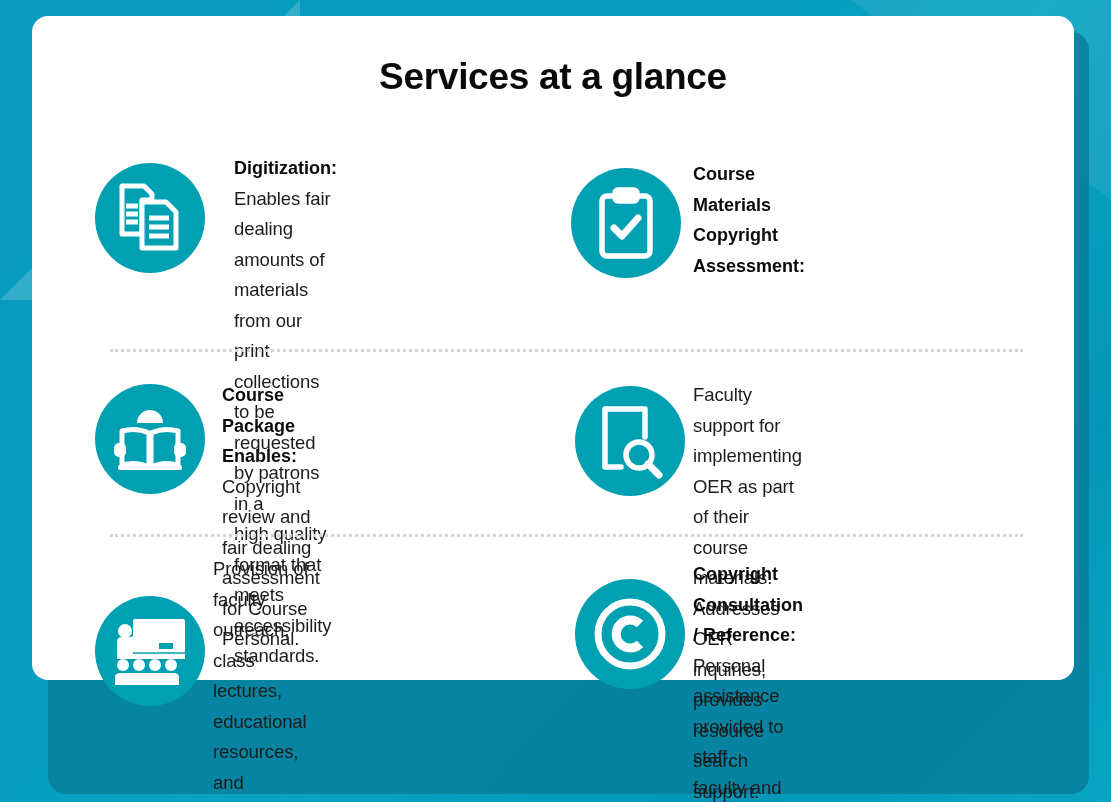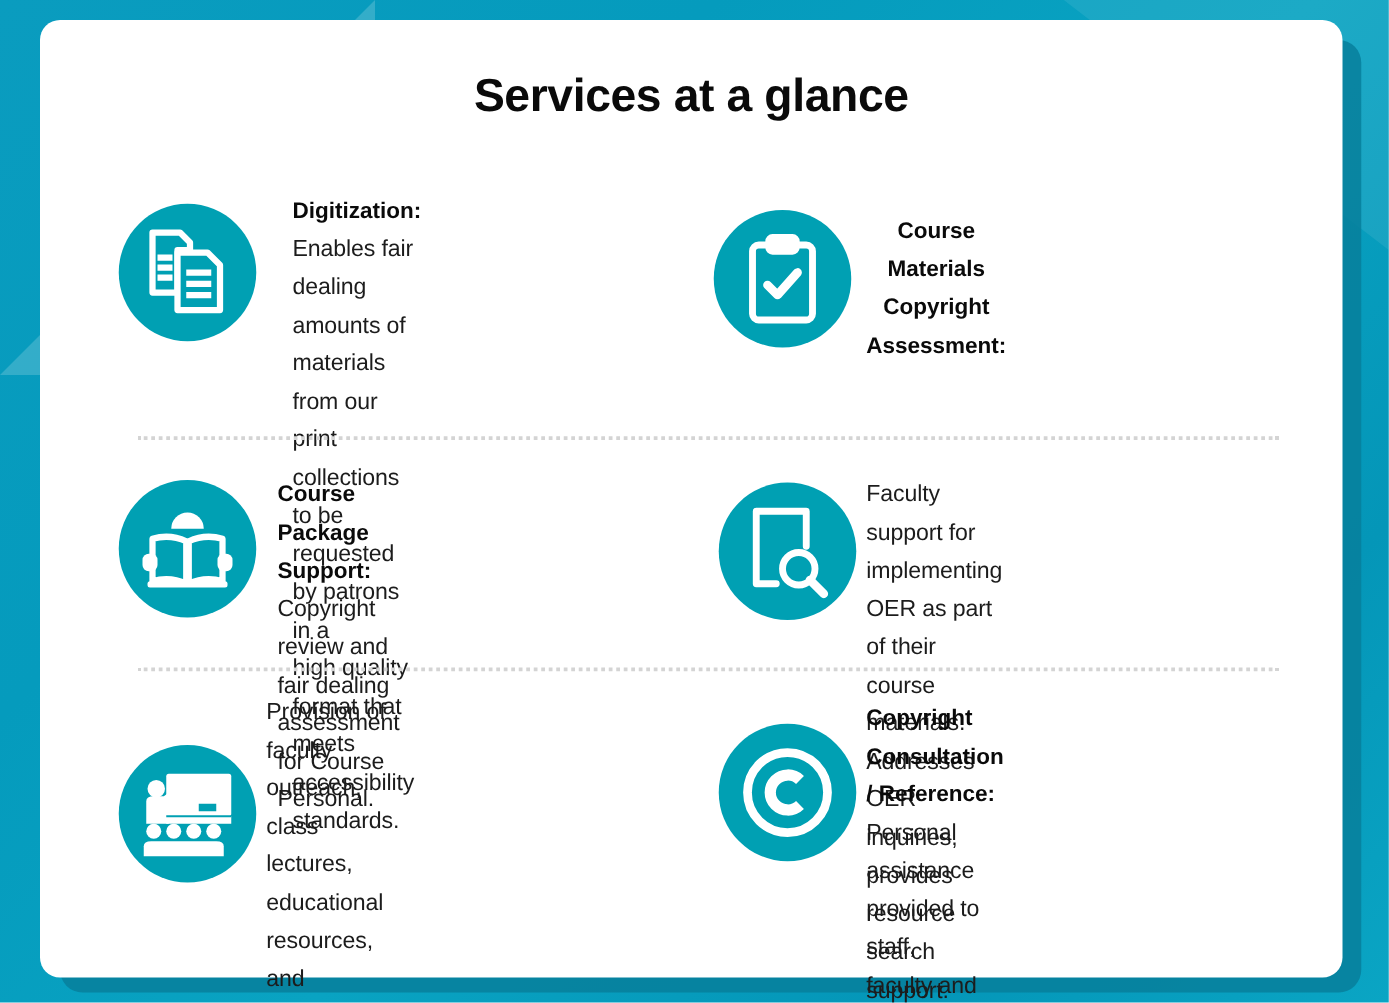--- a/index.html
+++ b/index.html
@@ -17,21 +17,21 @@
       position: absolute;
       left: 48px; top: 32px;
       width: 1041px; height: 762px;
       background: #077f9b;
       border-radius: 18px;
       opacity: 0.85;
     }
     .card {
       position: absolute;
       left: 32px; top: 16px;
-      width: 1042px; height: 766px;
+      width: 1042px; height: 664px;
       background: #ffffff;
       border-radius: 16px;
     }
     .title {
       position: absolute;
       top: 40px; left: 0; width: 100%;
       text-align: center;
       font-weight: bold;
       font-size: 37px;
       color: #0a0a0a;
@@ -109,21 +109,21 @@
   <div class="service">
     <div class="icon-circle" style="left:539px;top:152px;">
       <span>
         <svg width="60" height="74" viewBox="0 0 60 74" fill="none" stroke="#fff" stroke-width="5.5" stroke-linejoin="round" stroke-linecap="round">
           <rect x="6" y="10" width="48" height="60" rx="5"></rect>
           <rect x="19" y="4" width="22" height="11" rx="3" fill="#fff"></rect>
           <path d="M18 42 L26 50 L42 32" stroke-width="7"></path>
         </svg>
       </span>
     </div>
-    <div class="text" style="left:661px;top:153px;text-align:center;">
+    <div class="text" style="left:661px;top:143px;">
       <span class="heading">Course Materials
 Copyright Assessment:</span>
     </div>
   </div>
 
   <div class="divider" style="left:78px;top:333px;width:913px;"></div>
 
   <div class="service">
     <div class="icon-circle" style="left:63px;top:368px;">
       <span>
@@ -131,21 +131,21 @@
           <path d="M27 18 A13 13 0 0 1 53 18 Z"></path>
           <path d="M12 26 Q26 22 39 28 V62 Q26 56 12 60 Z" fill="none" stroke="#fff" stroke-width="5" stroke-linejoin="round"></path>
           <path d="M68 26 Q54 22 41 28 V62 Q54 56 68 60 Z" fill="none" stroke="#fff" stroke-width="5" stroke-linejoin="round"></path>
           <rect x="4" y="38" width="12" height="14" rx="5"></rect>
           <rect x="64" y="38" width="12" height="14" rx="5"></rect>
           <rect x="8" y="60" width="64" height="5" rx="2"></rect>
         </svg>
       </span>
     </div>
     <div class="text" style="left:190px;top:364px;">
-      <span class="heading">Course Package Support:</span>
+      <span class="heading">Course Package Enables:</span>
       <span class="body-text">Copyright review and fair dealing
 assessment for Course
 Personal.</span>
     </div>
   </div>
 
   <div class="service">
     <div class="icon-circle" style="left:543px;top:370px;">
       <span>
         <svg width="70" height="76" viewBox="0 0 70 76" fill="none" stroke="#fff" stroke-width="5.5" stroke-linejoin="round" stroke-linecap="round">

